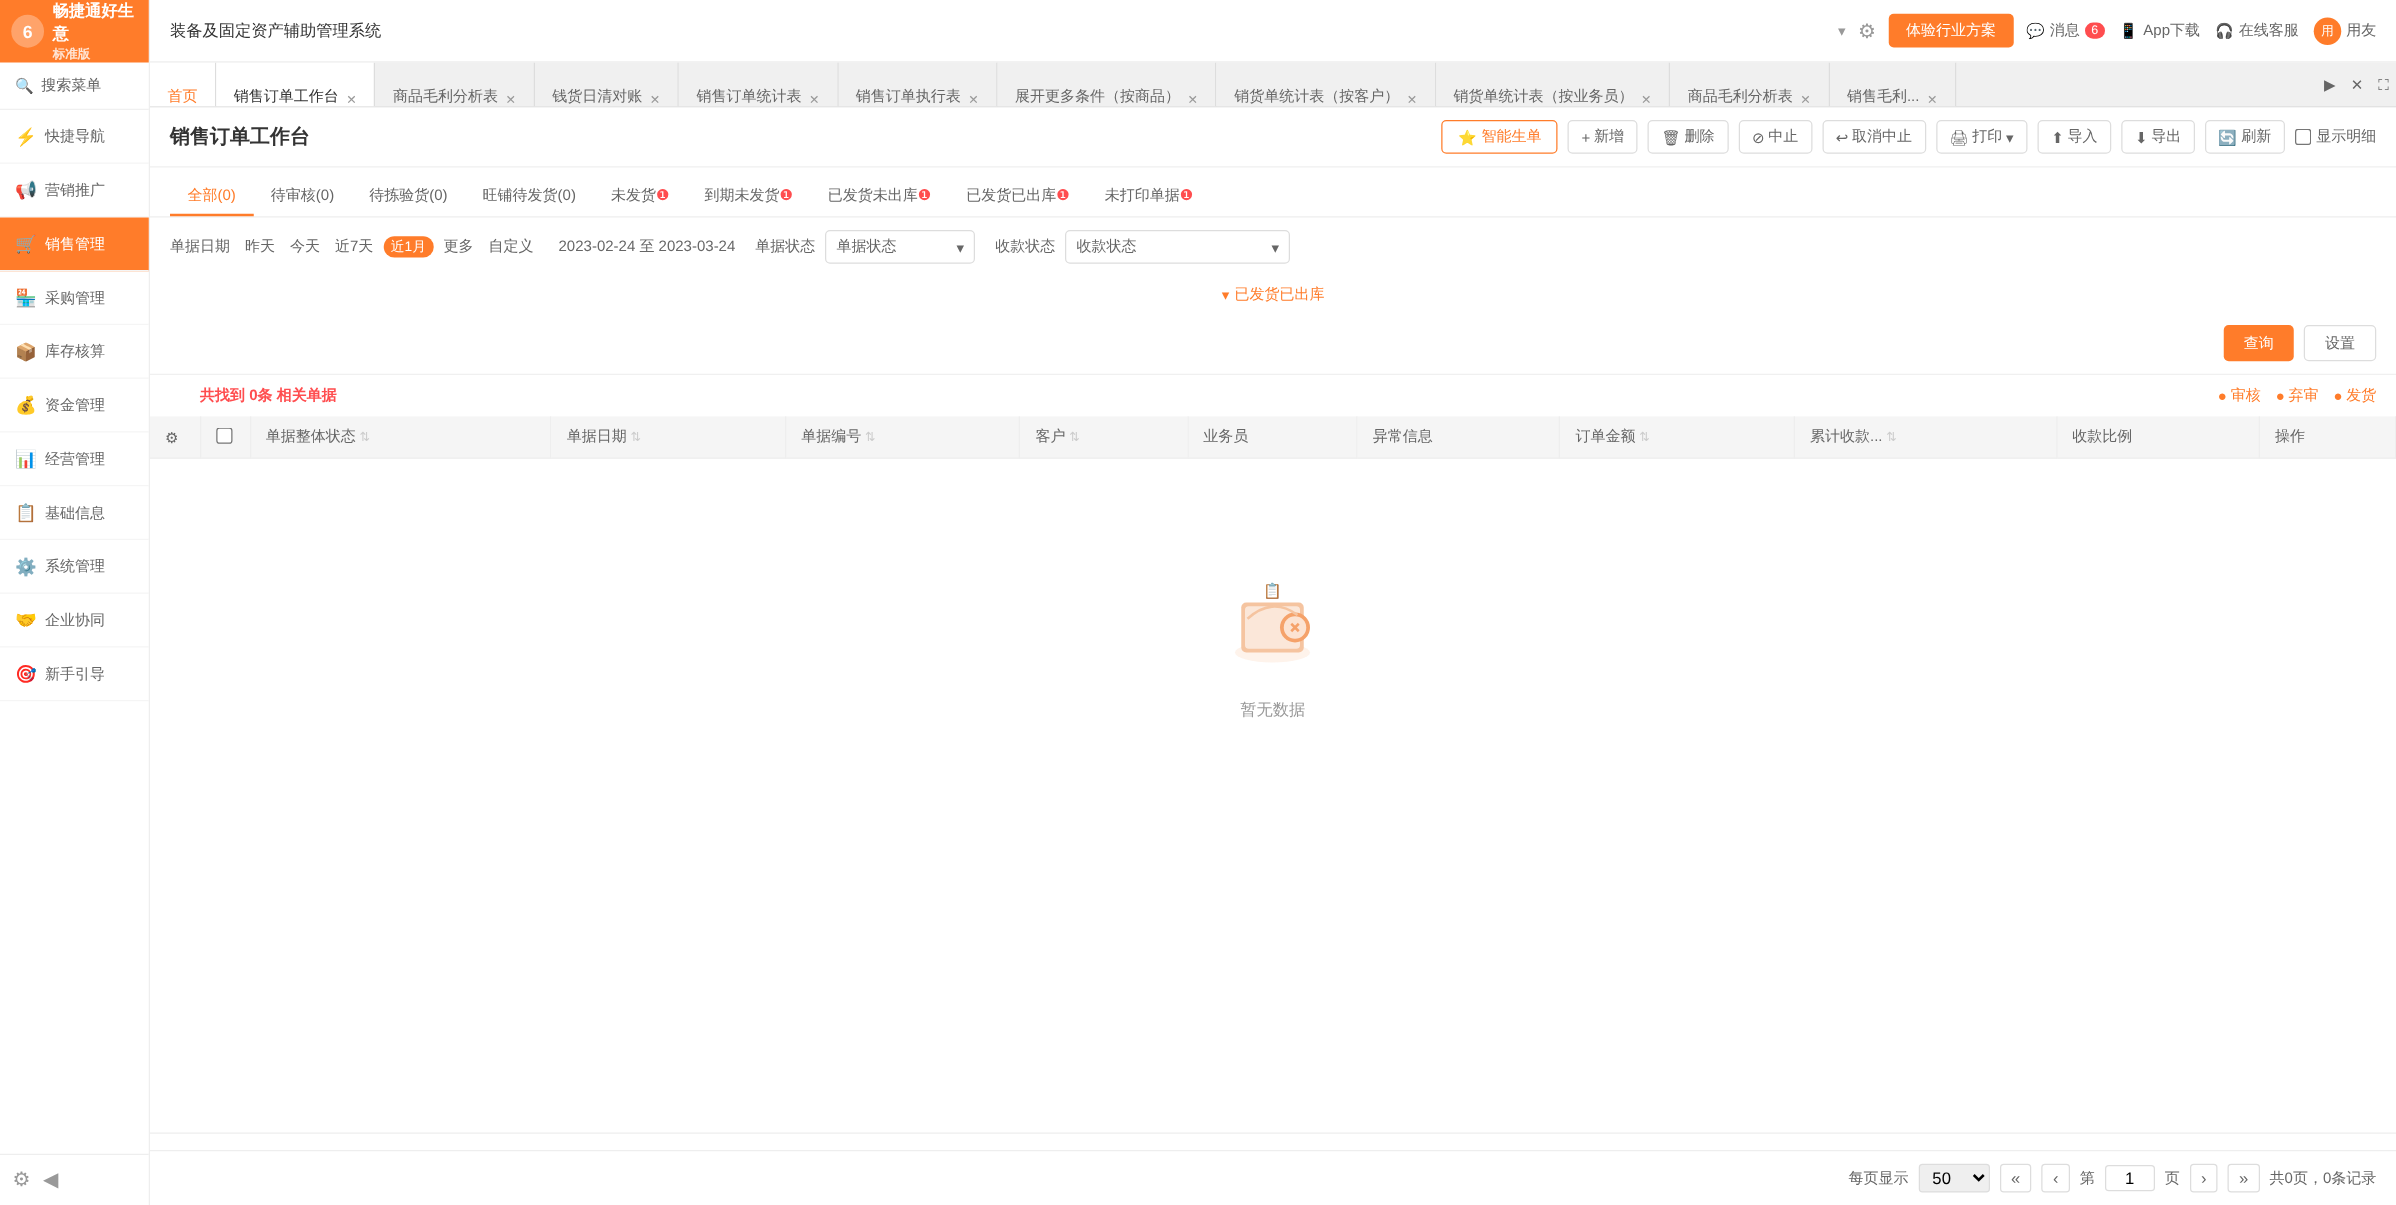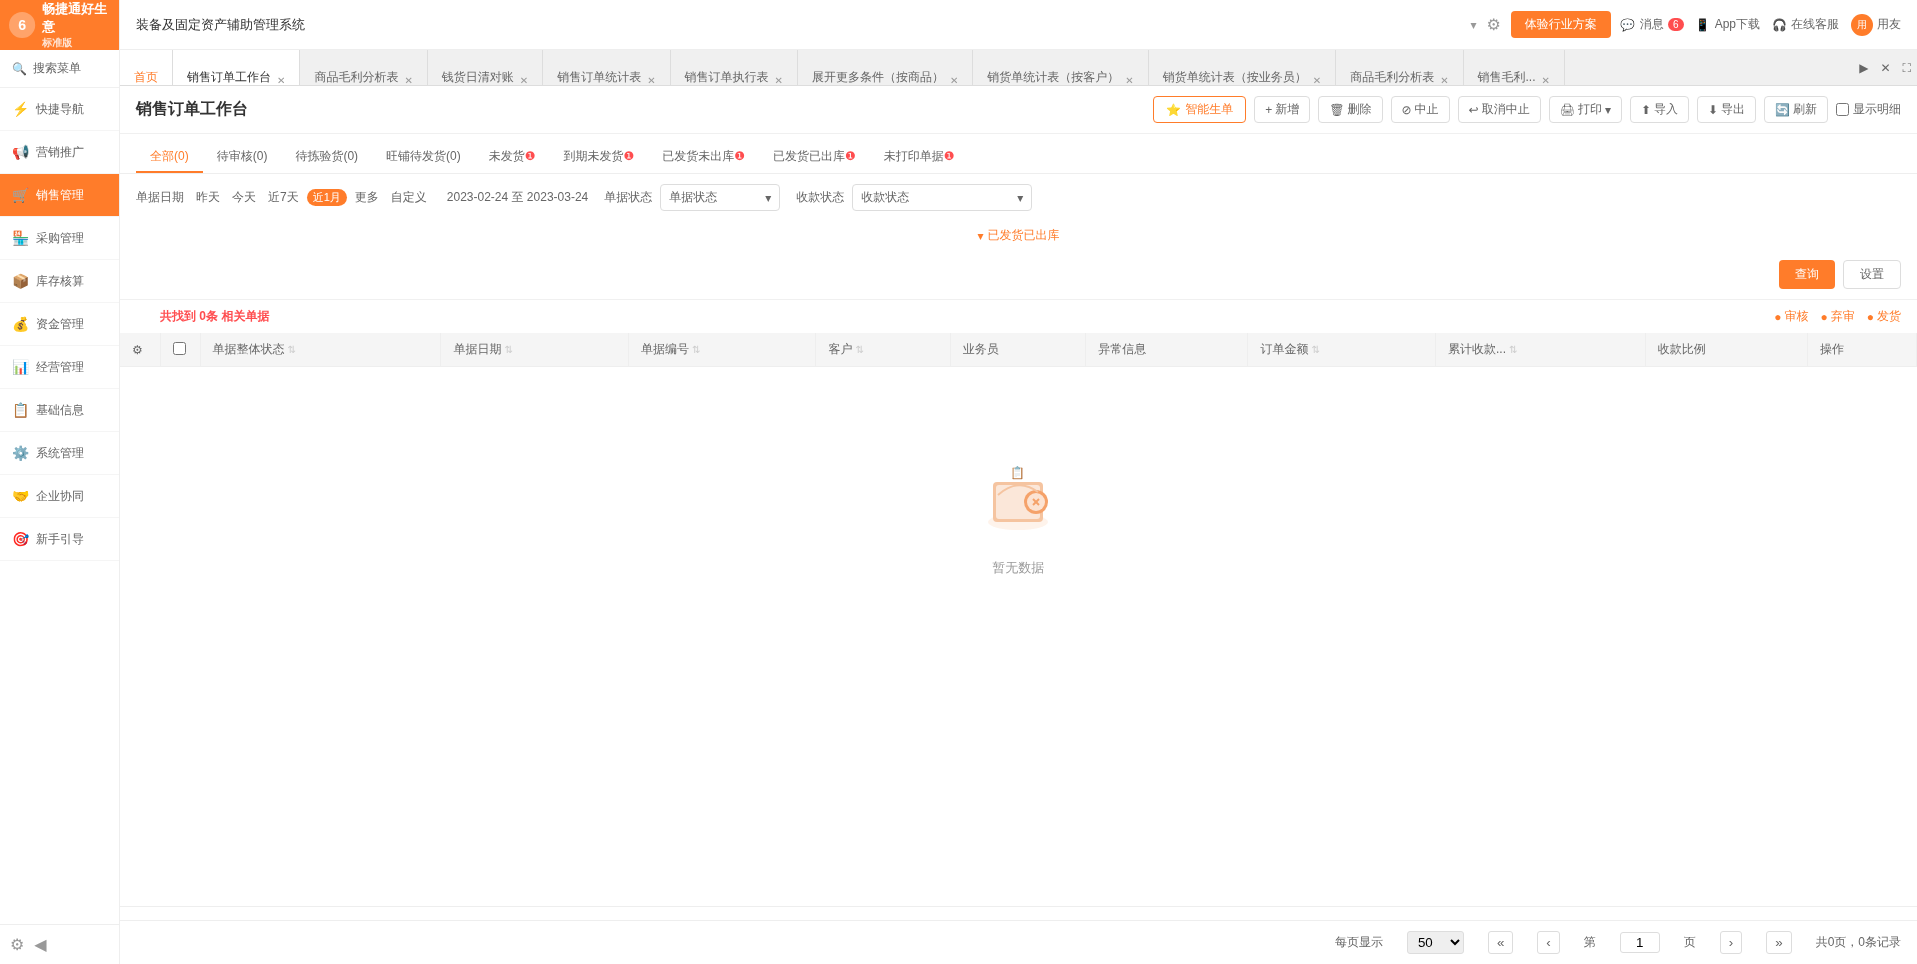--- a/index.html
+++ b/index.html
@@ -80,21 +80,21 @@
     .data-table th { background: #f5f5f5; padding: 8px 12px; text-align: left; color: #666; border-bottom: 1px solid #eee; border-right: 1px solid #eee; white-space: nowrap; font-weight: normal; }
     .data-table td { padding: 8px 12px; border-bottom: 1px solid #f5f5f5; color: #333; border-right: 1px solid #f5f5f5; }
     .th-sort { display: flex; align-items: center; gap: 3px; cursor: pointer; }
     .sort-icon { color: #ccc; font-size: 10px; }
     
     
     .empty-state { display: flex; flex-direction: column; align-items: center; justify-content: center; padding: 80px 0; color: #999; font-size: 13px; }
     .empty-icon { width: 100px; height: 100px; margin-bottom: 12px; }
     
     
-    .pagination { border-top: 1px solid #eee; padding: 10px 16px; display: flex; align-items: center; justify-content: flex-end; gap: 24px; font-size: 12px; color: #666; margin-top: auto; }
+    .pagination { border-top: 1px solid #eee; padding: 10px 16px; display: flex; align-items: center; justify-content: flex-end; gap: 8px; font-size: 12px; color: #666; margin-top: auto; }
     .page-select { border: 1px solid #ddd; border-radius: 3px; padding: 2px 6px; }
     .page-btn { border: 1px solid #ddd; background: white; padding: 3px 8px; border-radius: 3px; cursor: pointer; color: #666; }
     .page-btn:disabled { color: #ccc; cursor: not-allowed; }
     .page-input { border: 1px solid #ddd; border-radius: 3px; padding: 2px 6px; width: 40px; text-align: center; }
     
     
     ::-webkit-scrollbar { height: 8px; width: 8px; }
     ::-webkit-scrollbar-track { background: #f1f1f1; }
     ::-webkit-scrollbar-thumb { background: #ccc; border-radius: 4px; }
   </style>

